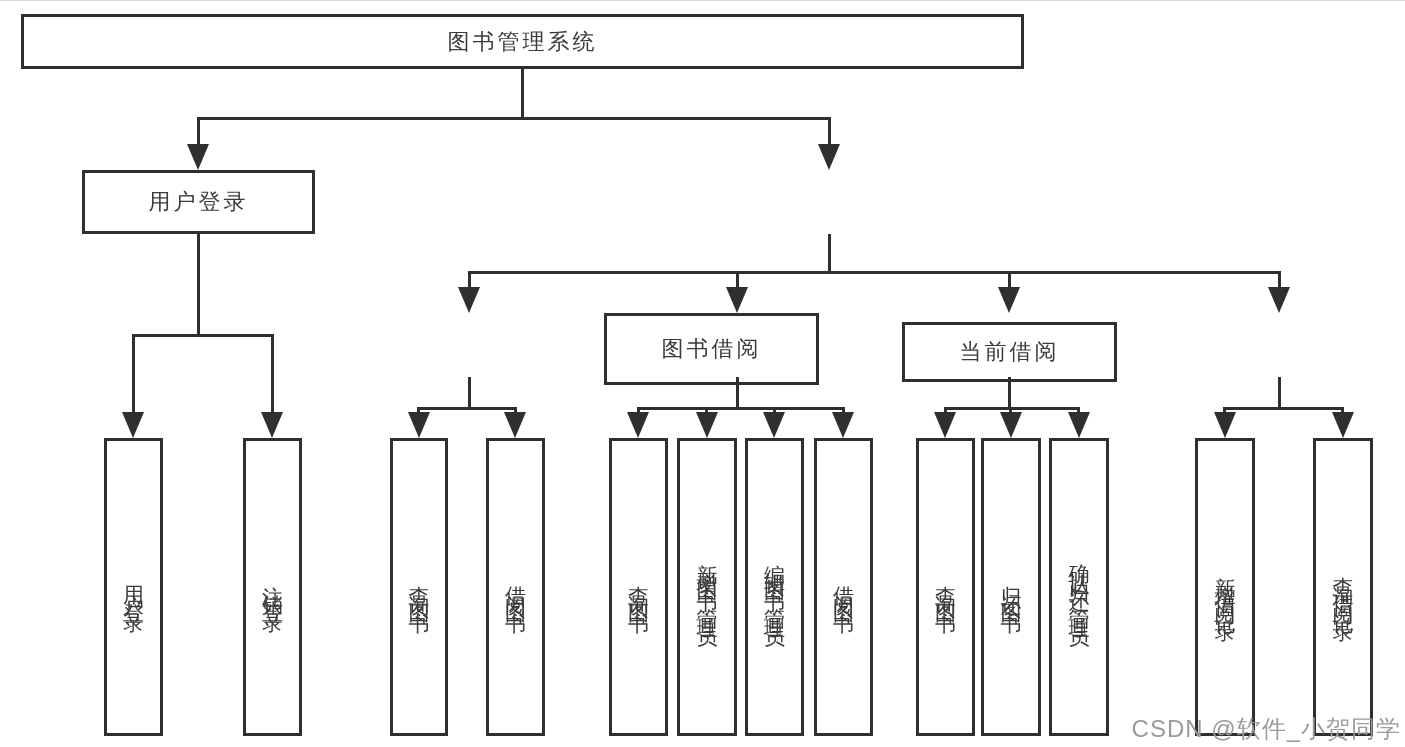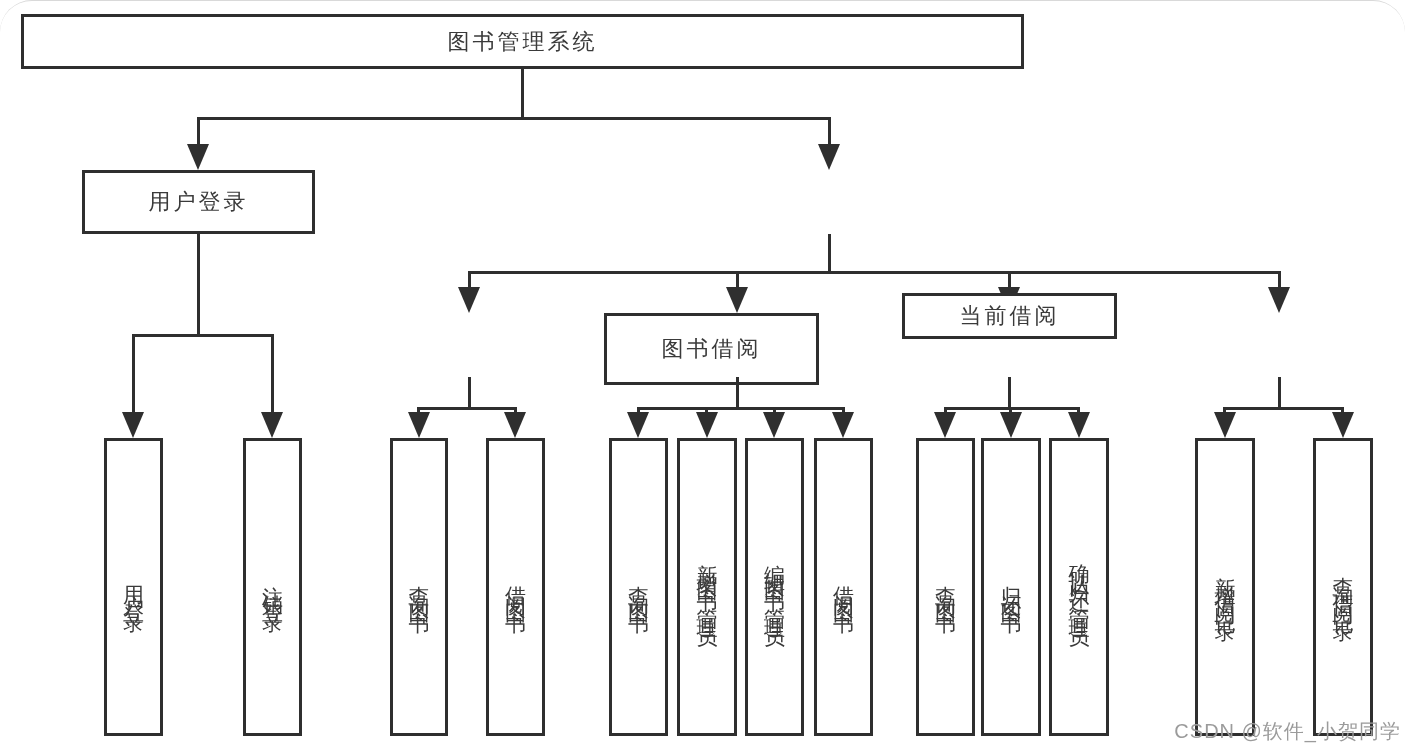--- a/index.html
+++ b/index.html
@@ -10,21 +10,20 @@
   }
   html,body{margin:0;padding:0;background:#fff;}
   .canvas{
     position:relative;
     width:1405px;height:747px;
     background:var(--bg);
     overflow:hidden;
     font-family:"Liberation Sans","DejaVu Sans",sans-serif;
     border-top:1px solid #d9d9d9;
     box-sizing:border-box;
-    border-radius:32px;
   }
   .box{
     position:absolute;
     box-sizing:border-box;
     border:3px solid var(--line);
     background:#fff;
     display:flex;align-items:center;justify-content:center;
     color:var(--text);
     font-size:22px;
     letter-spacing:3px;
@@ -52,21 +51,21 @@
   .arrow{
     position:absolute;width:0;height:0;
     border-left:11px solid transparent;
     border-right:11px solid transparent;
     border-top:26px solid var(--line);
   }
   .watermark{
     position:absolute;
     right:4px;bottom:2px;
     color:var(--watermark);
-    font-size:20px;
+    font-size:24px;
     letter-spacing:1px;
     z-index:5;
   }
 </style>
 </head>
 <body>
 
 <div class="canvas">
 
   <div class="box" style="left:21px;top:13px;width:1003px;height:55px">
@@ -98,21 +97,21 @@
   <div class="vline" style="left:1008px;top:270px;height:18px"></div>
   <div class="vline" style="left:1278px;top:270px;height:18px"></div>
   <div class="arrow" style="left:458px;top:286px"></div>
   <div class="arrow" style="left:726px;top:286px"></div>
   <div class="arrow" style="left:998px;top:286px"></div>
   <div class="arrow" style="left:1268px;top:286px"></div>
 
   <div class="box" style="left:604px;top:312px;width:215px;height:72px">
     <span>图书借阅</span>
   </div>
-  <div class="box" style="left:902px;top:292px;width:215px;height:46px">
+  <div class="box" style="left:902px;top:321px;width:215px;height:60px">
     <span>当前借阅</span>
   </div>
 
   <div class="vline" style="left:468px;top:376px;height:33px"></div>
   <div class="hline" style="left:417px;top:406px;width:100px"></div>
   <div class="vline" style="left:417px;top:406px;height:10px"></div>
   <div class="vline" style="left:514px;top:406px;height:10px"></div>
   <div class="arrow" style="left:408px;top:411px"></div>
   <div class="arrow" style="left:504px;top:411px"></div>
 

